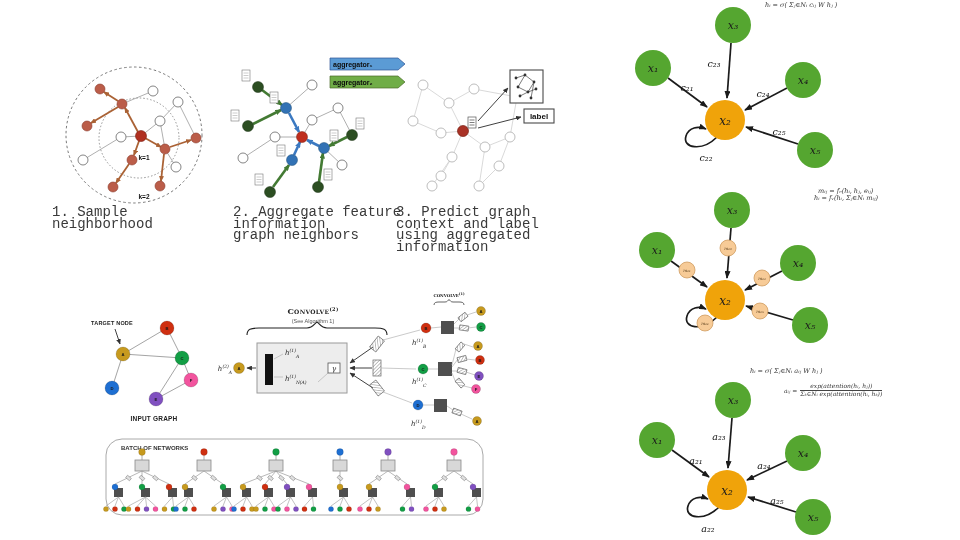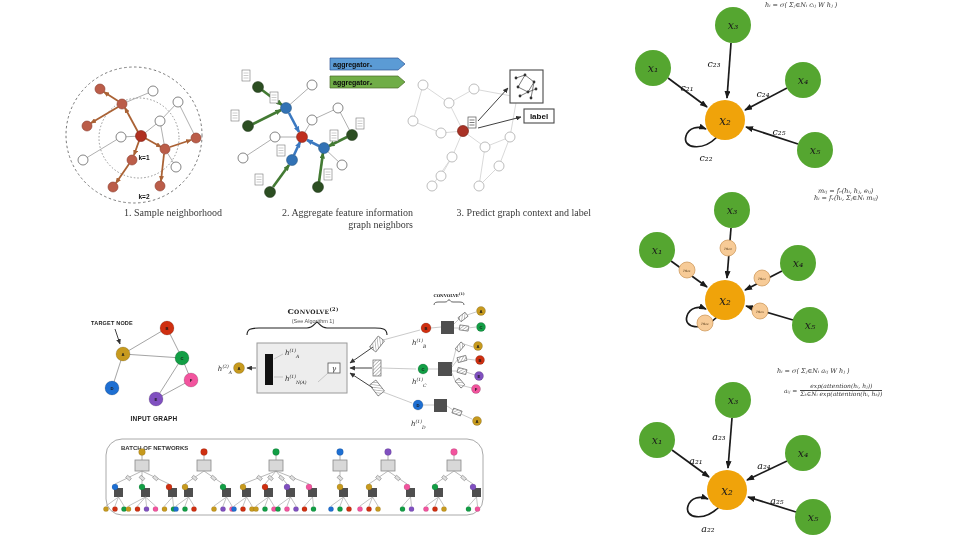--- a/index.html
+++ b/index.html
@@ -1,22 +1,22 @@
 <!DOCTYPE html>
 <html><head>
 <meta charset="utf-8">
 <style>
   html,body{margin:0;padding:0}
   body{width:960px;height:540px;background:#fff;position:relative;overflow:hidden;
        font-family:"Liberation Sans",sans-serif}
   .abs{position:absolute}
   svg text{font-family:"DejaVu Serif",serif}
   
-  .cap{position:absolute;text-align:right;font-size:10px;line-height:11.5px;color:#3a3a3a;
-       font-family:Liberation Serif, serif}
+  .cap{position:absolute;text-align:left;font-size:14px;line-height:11.5px;color:#3a3a3a;
+       font-family:Liberation Mono, monospace}
   
   .gn{fill:#55a630}
   .on{fill:#f0a30a}
   .msg{fill:#f7cb97;stroke:#cf9c60;stroke-width:0.8}
   .karrow{stroke:#1b1b1b;stroke-width:1.7;fill:none}
   .xlab{font:italic 11px "DejaVu Serif",serif;fill:#1c1c1c;text-anchor:middle}
   .xlab2{font-size:12px}
   .elab{font:italic 9.5px "DejaVu Serif",serif;fill:#111;text-anchor:middle}
   .mlab{font:italic 4.2px "DejaVu Serif",serif;fill:#4a3010;text-anchor:middle}
   .eq{position:absolute;font:italic 6.5px "DejaVu Serif",serif;color:#333;white-space:nowrap}
@@ -316,20 +316,21 @@
     </g>
   </svg>
 
   <div class="cap" style="left:52px;top:207px;width:170px">1. Sample neighborhood</div>
   <div class="cap" style="left:233px;top:207px;width:180px">
     <div>2. Aggregate feature information</div>
     <div>graph neighbors</div>
   </div>
   <div class="cap" style="left:396px;top:207px;width:195px">
     <div>3. Predict graph context and label</div>
+    <div>using aggregated information</div>
   </div>
 
   <svg class="abs" style="left:78px;top:283px" width="420" height="255" viewBox="0 0 420 255">
 
     <g>
       <g class="pse">
         <line x1="45" y1="71" x2="89" y2="45"></line>
           <line x1="45" y1="71" x2="104" y2="75"></line>
         <line x1="45" y1="71" x2="34" y2="105"></line>
           <line x1="89" y1="45" x2="104" y2="75"></line>
@@ -701,21 +702,21 @@
       <text class="elab" x="86" y="106">a₂₁</text>
       <text class="elab" x="154" y="111">a₂₄</text>
       <text class="elab" x="167" y="146">a₂₅</text>
       <text class="elab" x="98" y="174">a₂₂</text>
     </g>
   </svg>
 
   <div class="eq" style="left:765px;top:1px">hᵢ = σ( Σⱼ∈Nᵢ cᵢⱼ W hⱼ )</div>
   <div class="eq" style="left:818px;top:187px">mᵢⱼ = fₑ(hᵢ, hⱼ, eᵢⱼ)</div>
   <div class="eq" style="left:814px;top:194px">hᵢ = fᵥ(hᵢ, Σⱼ∈Nᵢ mᵢⱼ)</div>
-  <div class="eq" style="left:777px;top:367px">hᵢ = σ( Σⱼ∈Nᵢ aᵢⱼ W hⱼ )</div>
+  <div class="eq" style="left:750px;top:367px">hᵢ = σ( Σⱼ∈Nᵢ aᵢⱼ W hⱼ )</div>
   <div class="eq eqrow" style="left:784px;top:383px">
     <span>aᵢⱼ =</span>
     <span class="frac">
       <span class="num">exp(attention(hᵢ, hⱼ))</span>
       <span class="den">Σₖ∈Nᵢ exp(attention(hᵢ, hₖ))</span>
     </span>
   </div>
 
 </div>
 

